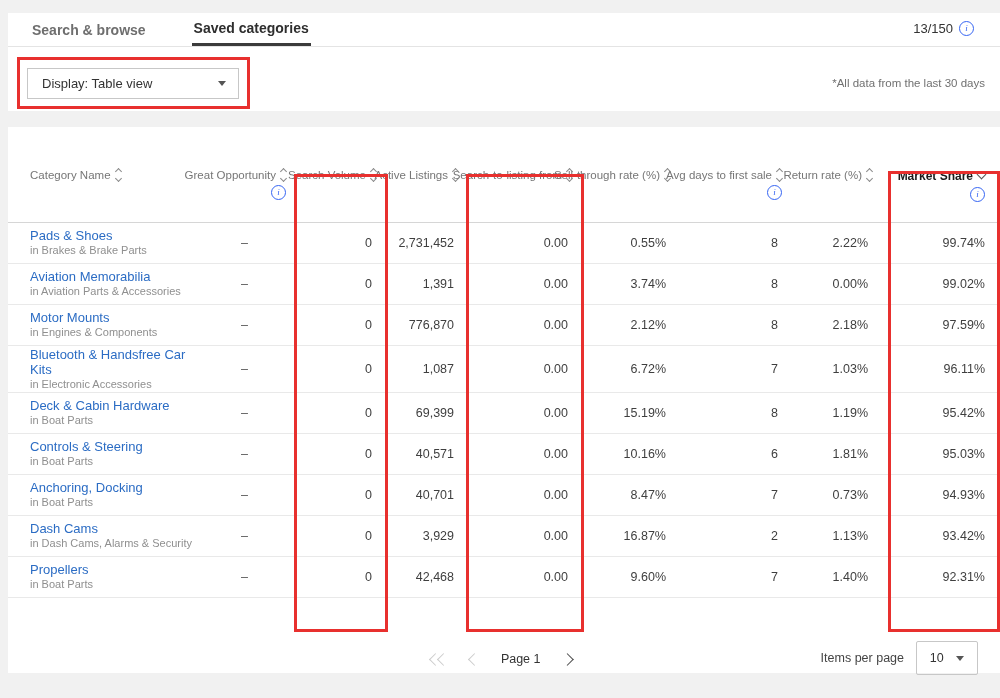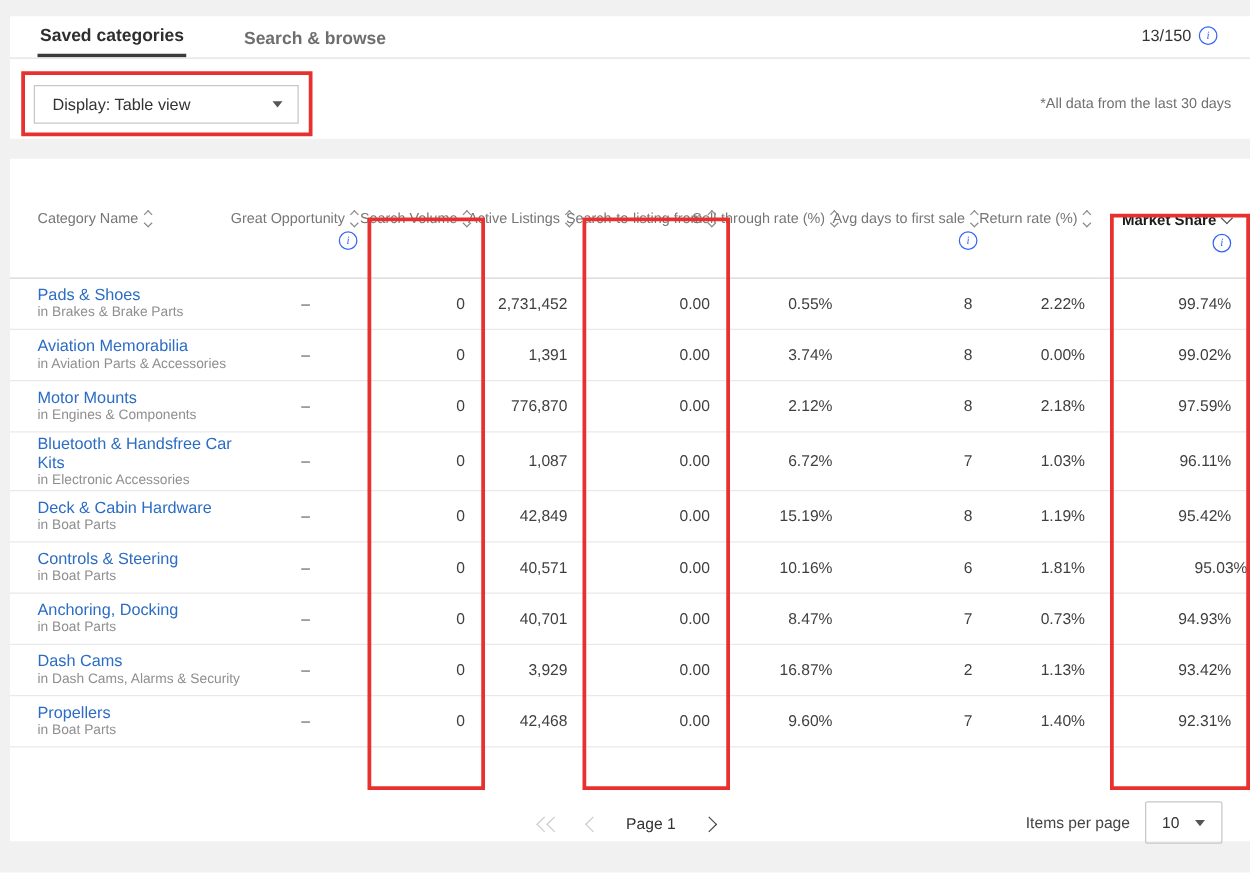--- a/index.html
+++ b/index.html
@@ -74,22 +74,22 @@
   .per-page{position:absolute;right:22px;top:2px;display:flex;align-items:center;gap:12px;}
   .per-page-label{font-size:12.5px;color:#444;}
   .per-page-select{width:62px;height:34px;box-sizing:border-box;border:1px solid #c7c7c7;border-radius:2px;
                    display:flex;align-items:center;justify-content:space-evenly;font-size:12.5px;color:#333;cursor:pointer;}
 </style>
 </head>
 <body>
 
 <div class="topbar">
   <div class="tabs">
+    <div class="tab">Search &amp; browse</div>
     <div class="tab active">Saved categories</div>
-    <div class="tab">Search &amp; browse</div>
   </div>
   <div class="counter">
     <span>13/150</span>
     <span class="info-icon"></span>
   </div>
 </div>
 
 <div class="filterbar">
   <div class="display-select">
     <span>Display: Table view</span>
@@ -272,40 +272,40 @@
         <td class="num">1.03%</td>
         <td class="num" style="padding-right:15px;">96.11%</td>
       </tr>
       <tr>
         <td class="cat">
             <a class="cat-link">Deck &amp; Cabin Hardware</a>
             <span class="cat-sub">in Boat Parts</span>
           </td>
         <td class="go">–</td>
         <td class="num">0</td>
-        <td class="num">42,849</td>
+        <td class="num">69,399</td>
         <td class="num">0.00</td>
         <td class="num">15.19%</td>
         <td class="num">8</td>
         <td class="num">1.19%</td>
         <td class="num" style="padding-right:15px;">95.42%</td>
       </tr>
       <tr>
         <td class="cat">
             <a class="cat-link">Controls &amp; Steering</a>
             <span class="cat-sub">in Boat Parts</span>
           </td>
         <td class="go">–</td>
         <td class="num">0</td>
         <td class="num">40,571</td>
         <td class="num">0.00</td>
         <td class="num">10.16%</td>
         <td class="num">6</td>
         <td class="num">1.81%</td>
-        <td class="num" style="padding-right:2px;">95.03%</td>
+        <td class="num" style="padding-right:15px;">95.03%</td>
       </tr>
       <tr>
         <td class="cat">
             <a class="cat-link">Anchoring, Docking</a>
             <span class="cat-sub">in Boat Parts</span>
           </td>
         <td class="go">–</td>
         <td class="num">0</td>
         <td class="num">40,701</td>
         <td class="num">0.00</td>

